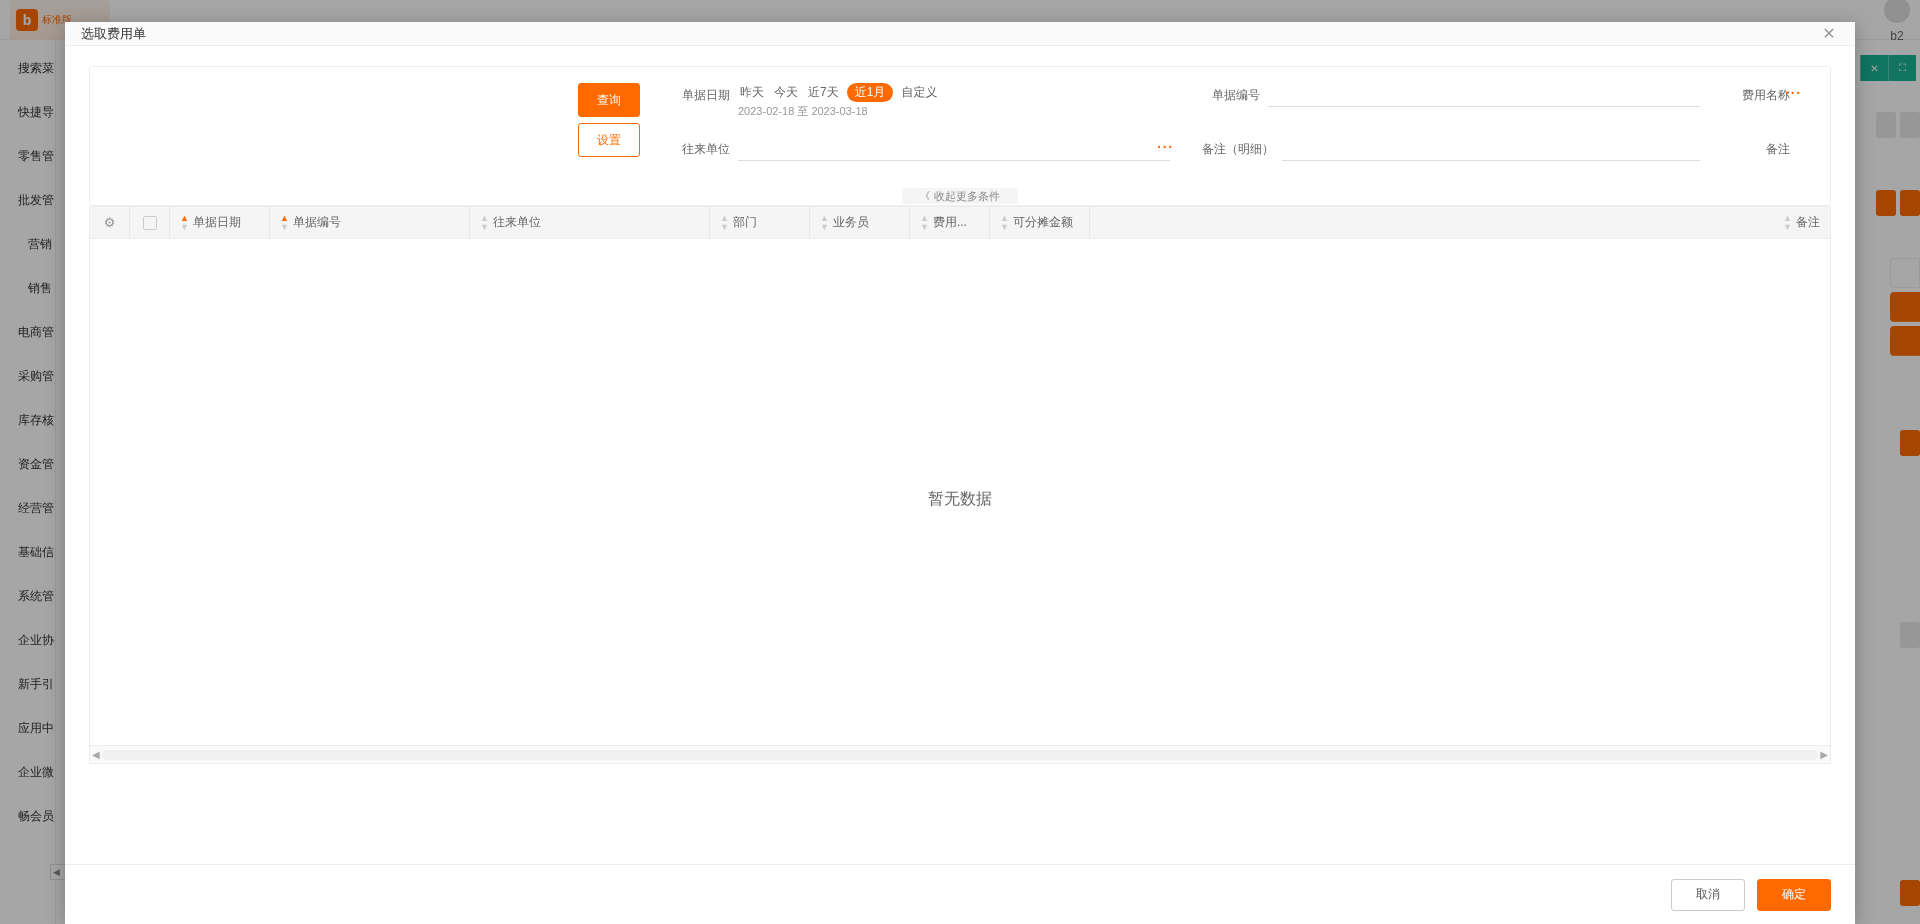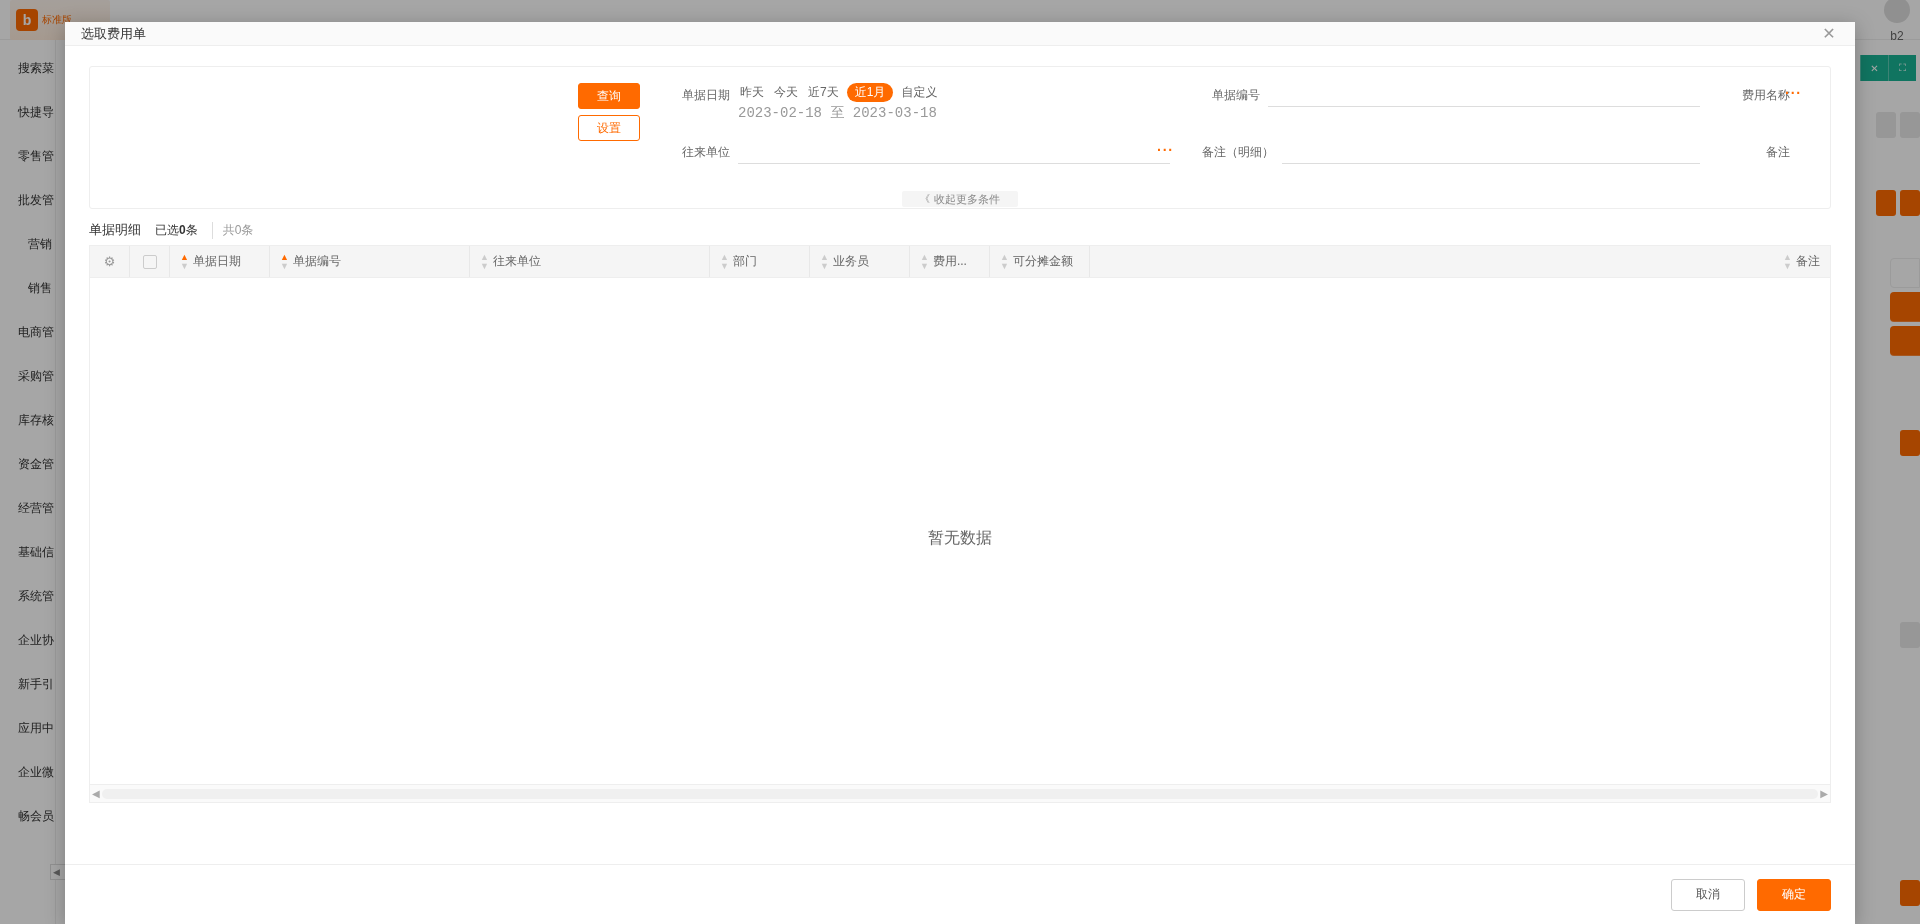--- a/index.html
+++ b/index.html
@@ -177,21 +177,21 @@
     color: #666;
     cursor: pointer;
     padding: 1px 2px;
   }
   .date-shortcut.active {
     background: #ff6a00;
     color: #fff;
     border-radius: 10px;
     padding: 1px 8px;
   }
-  .date-range { color: #999; font-size: 14px; font-family: Liberation Mono, monospace; }
+  .date-range { color: #999; font-size: 11px; }
   .underline-input {
     width: 100%;
     height: 24px;
     border: none;
     border-bottom: 1px solid #ddd;
     outline: none;
     font-size: 12px;
     background: transparent;
   }
   .underline-input.orange { border-bottom-color: #ff6a00; }
@@ -203,21 +203,21 @@
     letter-spacing: 1px;
     cursor: pointer;
     font-size: 14px;
   }
   .filter-actions {
     display: flex; flex-direction: column; gap: 6px;
     align-items: flex-end;
   }
   .btn {
     height: 26px;
-    padding: 4px 18px;
+    padding: 16px 18px;
     border-radius: 3px;
     border: 1px solid #ff6a00;
     cursor: pointer;
     font-size: 12px;
     display:inline-flex; align-items:center; justify-content:center;
     min-width: 62px;
   }
   .btn.primary { background: #ff6a00; color:#fff; }
   .btn.outline { background:#fff; color:#ff6a00; }
   .collapse-bar {
@@ -447,27 +447,20 @@
           </div>
         </div>
         <div class="collapse-bar">
           <div class="collapse-btn">
             <span class="collapse-icon">《</span>
             <span>收起更多条件</span>
           </div>
         </div>
       </div>
 
-      <div class="detail-header">
-        <span class="detail-title">单据明细</span>
-        <span class="detail-selected">
-          <span>已选</span><b>0</b><span>条</span>
-        </span>
-        <span class="detail-total">共0条</span>
-      </div>
 
       <div class="table-wrap">
         <div class="table-head">
           <div class="th gear">
               <span class="gear-icon"></span>
             </div>
           <div class="th chk">
               <span class="checkbox"></span>
             </div>
           <div class="th" style="width:100px;">

